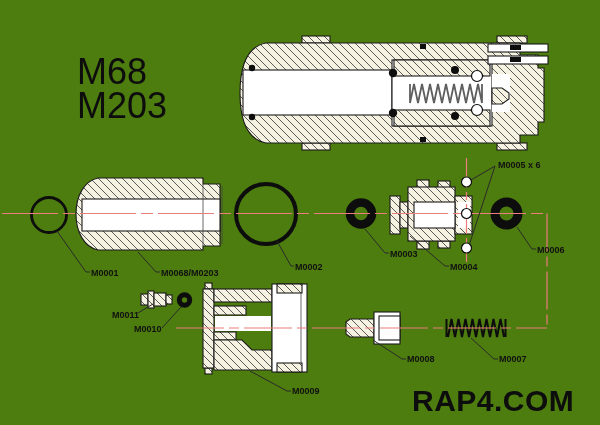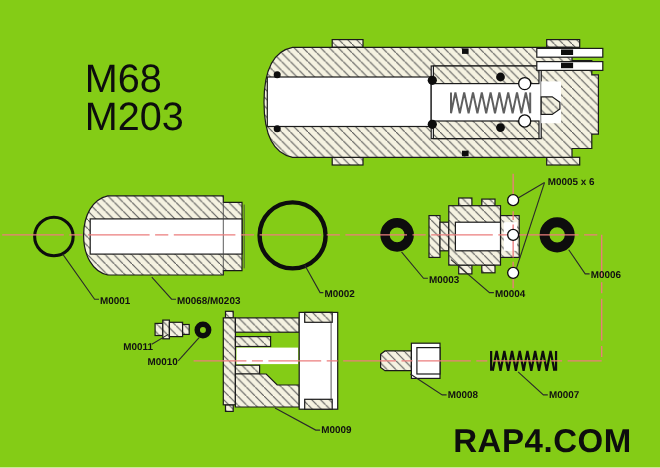--- a/index.html
+++ b/index.html
@@ -1,16 +1,16 @@
 <!DOCTYPE html>
 <html style="--centerline: #ec7d7d; --hatch-fill: #f5f2e1; --hatch-line: #5a5a5a; --outline: #1b1b1b; --label-color: #111111;"><head>
 <meta charset="utf-8">
 <style>
   html,body{margin:0;padding:0;background:#fff;}
-  .stage{position:relative;width:600px;height:425px;background:#84cc16;overflow:hidden;
+  .stage{position:relative;width:600px;height:425px;background:#4d7c0f;overflow:hidden;
          font-family:"Liberation Sans",sans-serif;}
   svg{position:absolute;left:0;top:0;}
   .hatched{fill:url(#hatchPat);stroke:var(--outline,#1b1b1b);stroke-width:1.1;}
   .whitepart{fill:#ffffff;stroke:var(--outline,#1b1b1b);stroke-width:1.1;}
   .whitefill{fill:#ffffff;stroke:none;}
   .blackfill{fill:#0d0d0d;stroke:none;}
   .oring{fill:none;stroke:#0d0d0d;}
   .ball{fill:#ffffff;stroke:#0d0d0d;stroke-width:1.2;}
   .leader{fill:none;stroke:#2a2a2a;stroke-width:1;}
   .centerline{fill:none;stroke:var(--centerline,#ec7d7d);stroke-width:1.2;}

